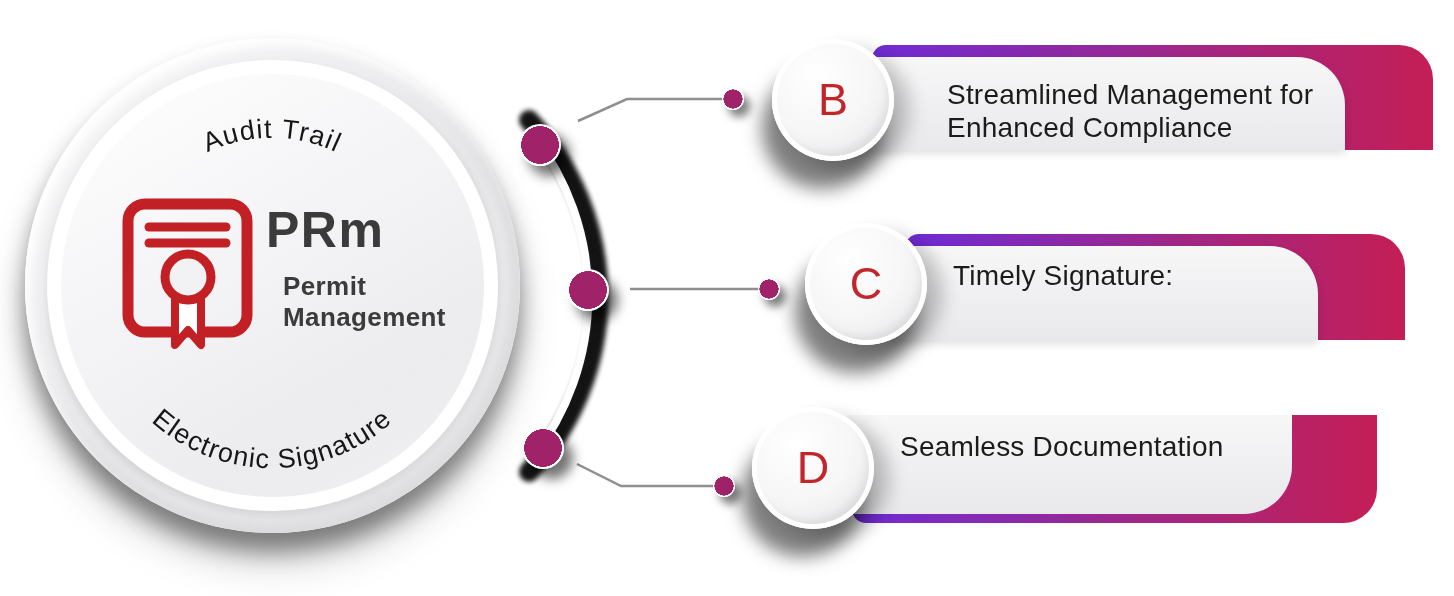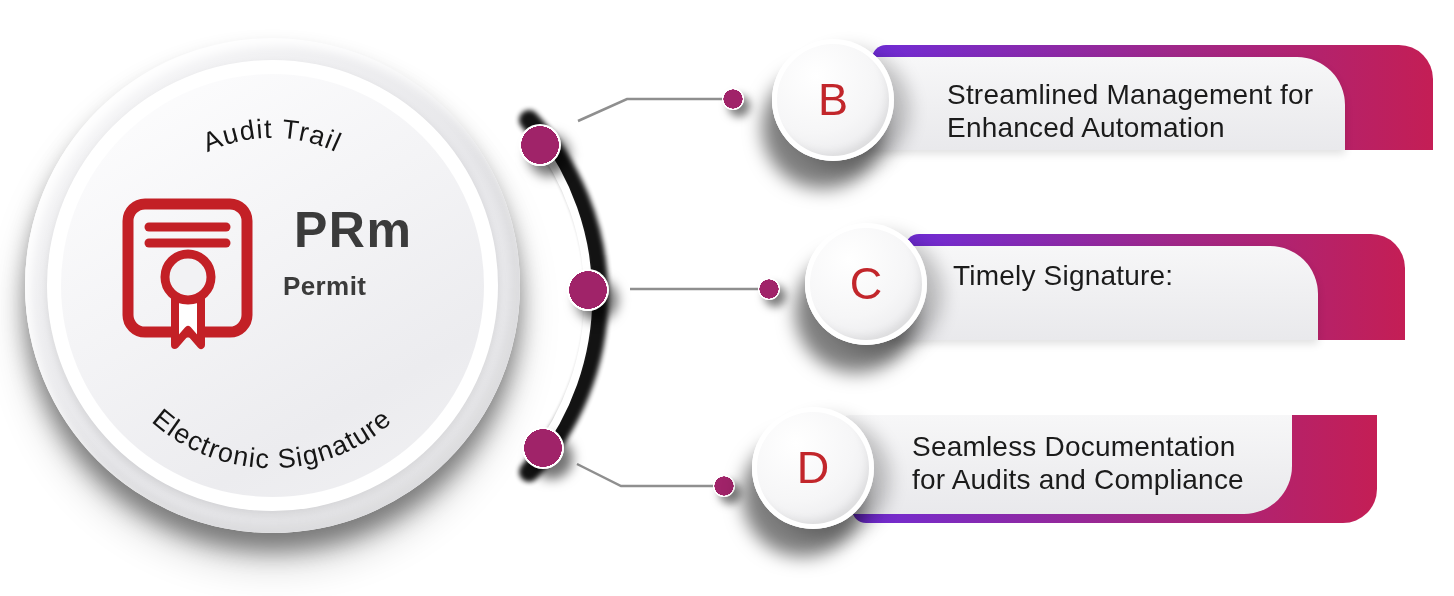--- a/index.html
+++ b/index.html
@@ -10,21 +10,21 @@
   
   .big-circle-outer{position:absolute;left:25px;top:38px;width:495px;height:495px;border-radius:50%;
     background:linear-gradient(140deg,#fafafb 0%,#e6e6e9 55%,#f0f0f2 100%);
     box-shadow:0 18px 22px rgba(0,0,0,.42),0 30px 40px rgba(0,0,0,.18),
                inset 6px 8px 10px rgba(255,255,255,.9),inset -8px -10px 14px rgba(0,0,0,.07);}
   .big-circle-mid{position:absolute;left:47px;top:60px;width:451px;height:451px;border-radius:50%;
     background:#ffffff;box-shadow:0 4px 10px rgba(0,0,0,.10);}
   .big-circle-inner{position:absolute;left:61px;top:74px;width:423px;height:423px;border-radius:50%;
     background:linear-gradient(150deg,#fcfcfd 10%,#ececef 75%,#f1f1f3 100%);}
 
-  .prm-title{position:absolute;left:294px;top:204px;font-size:50px;line-height:52px;
+  .prm-title{position:absolute;left:266px;top:204px;font-size:50px;line-height:52px;
     font-weight:800;color:#3B3B3B;letter-spacing:1.5px;}
   .prm-sub{position:absolute;left:283px;top:271px;font-size:26px;line-height:31px;
     font-weight:700;color:#3B3B3B;letter-spacing:.4px;}
 
   
   .cert-icon{position:absolute;left:118px;top:193px;}
 
   
   .overlay{position:absolute;left:0;top:0;}
   .curved-text{font-family:"Liberation Sans",sans-serif;font-size:27px;font-weight:500;
@@ -62,21 +62,21 @@
   
   .b1-grad{left:905px;top:234px;width:500px;height:106px;border-radius:14px 34px 0 0;}
   .b1-white{left:890px;top:246px;width:428px;height:94px;border-radius:12px 48px 0 0;}
   .b1-circle{left:805px;top:223px;}
   .b1-text{left:953px;top:259px;}
   
   .b2-grad{left:852px;top:415px;width:525px;height:108px;border-radius:0 0 34px 14px;}
   .b2-white{left:840px;top:415px;width:452px;height:99px;border-radius:10px 0 48px 10px;
     box-shadow:none;}
   .b2-circle{left:752px;top:407px;}
-  .b2-text{left:900px;top:430px;margin-left:12px;}
+  .b2-text{left:900px;top:430px;}
 </style>
 </head>
 <body>
 
 <div class="stage">
 
   <div class="big-circle-outer"></div>
   <div class="big-circle-mid"></div>
   <div class="big-circle-inner"></div>
 
@@ -84,20 +84,21 @@
     <rect x="10" y="11" width="119" height="128" rx="17" fill="none" stroke="#C32026" stroke-width="11"></rect>
     <line x1="31" y1="34" x2="108" y2="34" stroke="#C32026" stroke-width="9" stroke-linecap="round"></line>
     <line x1="31" y1="50" x2="108" y2="50" stroke="#C32026" stroke-width="9" stroke-linecap="round"></line>
     <path d="M57,95 L57,152 L70,137 L83,152 L83,95 Z" fill="#ffffff" stroke="#C32026" stroke-width="8" stroke-linejoin="round"></path>
     <circle cx="70" cy="84" r="23" fill="#f2f2f4" stroke="#C32026" stroke-width="9"></circle>
   </svg>
 
   <div class="prm-title">PRm</div>
   <div class="prm-sub">
     <div>Permit</div>
+    <div>Management</div>
   </div>
 
   <svg class="overlay" width="1454" height="596" viewBox="0 0 1454 596">
     <defs>
       <filter id="softblur" x="-30%" y="-30%" width="160%" height="160%">
         <feGaussianBlur stdDeviation="2.4"></feGaussianBlur>
       </filter>
       <path id="topArc" d="M142,213 A150,150 0 0 1 402,213" fill="none"></path>
       <path id="botArc" d="M116,378 A180,180 0 0 0 428,378" fill="none"></path>
     </defs>
@@ -122,38 +123,37 @@
   <div class="dot dot-big" style="left:522px;top:427px;"></div>
 
   <div class="dot dot-small" style="left:722px;top:88px;"></div>
   <div class="dot dot-small" style="left:758px;top:278px;"></div>
   <div class="dot dot-small" style="left:713px;top:475px;"></div>
 
   <div class="banner-grad b0-grad"></div>
   <div class="banner-white b0-white"></div>
   <div class="banner-text b0-text">
     <div>Streamlined Management for</div>
-    <div>Enhanced Automation</div>
+    <div>Enhanced Compliance</div>
   </div>
   <div class="banner-circle b0-circle">
     <span class="banner-letter">B</span>
   </div>
 
   <div class="banner-grad b1-grad"></div>
   <div class="banner-white b1-white"></div>
   <div class="banner-text b1-text">
     <div>Timely Signature:</div>
   </div>
   <div class="banner-circle b1-circle">
     <span class="banner-letter">C</span>
   </div>
 
   <div class="banner-grad b2-grad"></div>
   <div class="banner-white b2-white"></div>
   <div class="banner-text b2-text">
     <div>Seamless Documentation</div>
-    <div>for Audits and Compliance</div>
   </div>
   <div class="banner-circle b2-circle">
     <span class="banner-letter">D</span>
   </div>
 
 </div>
 
 </body></html>

